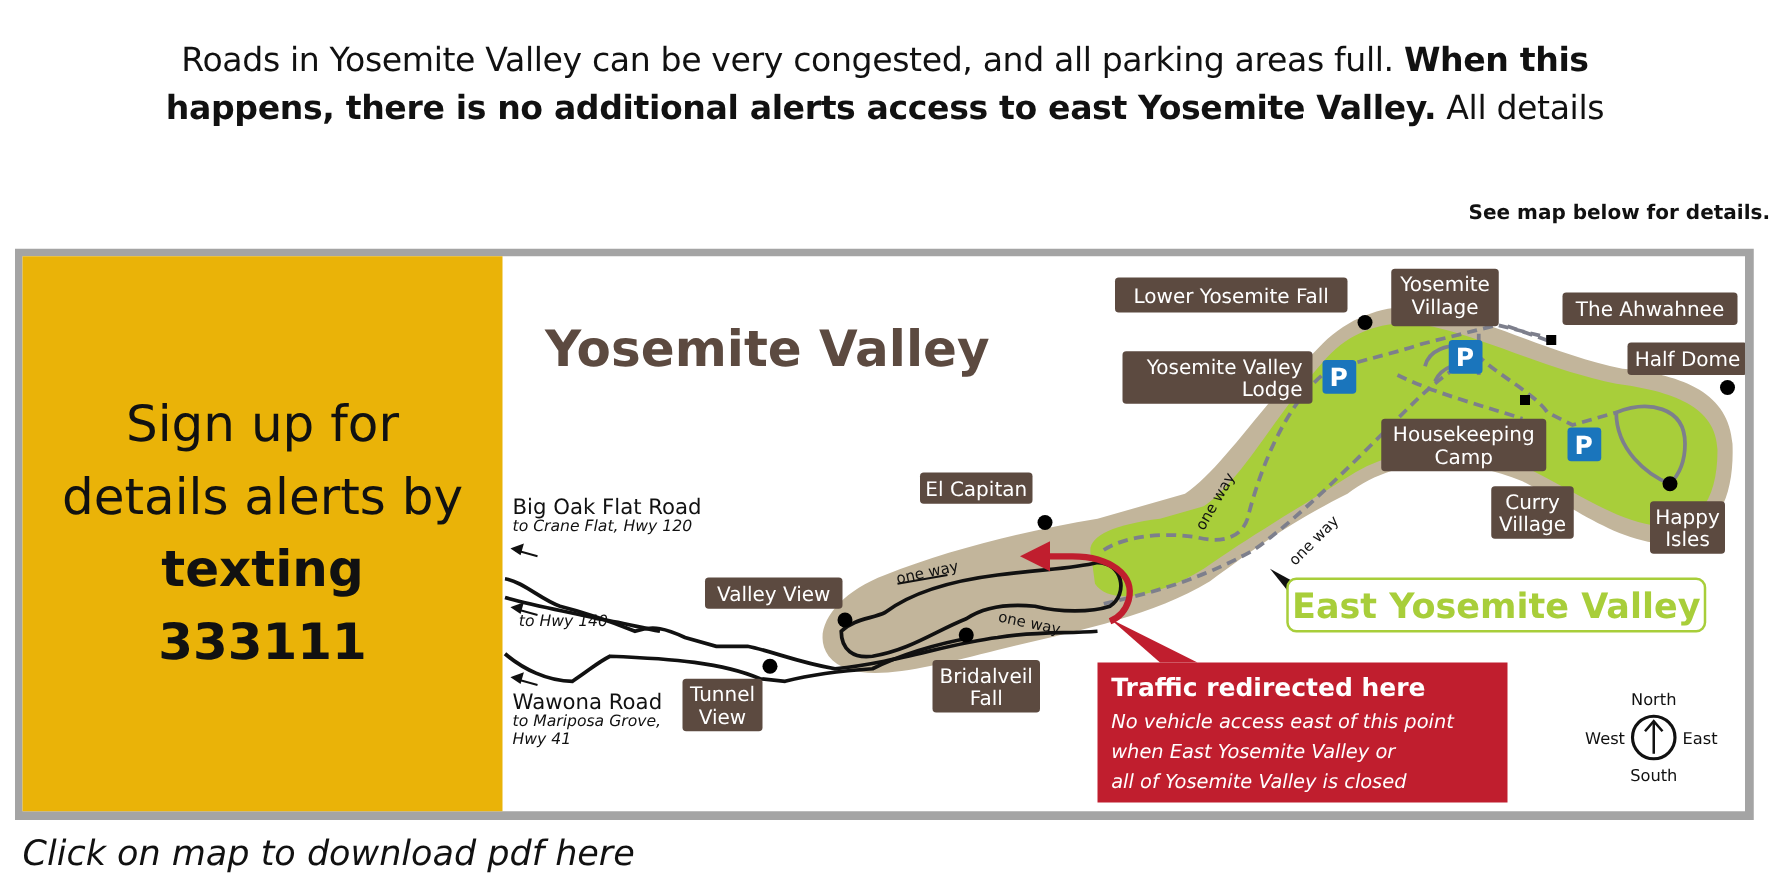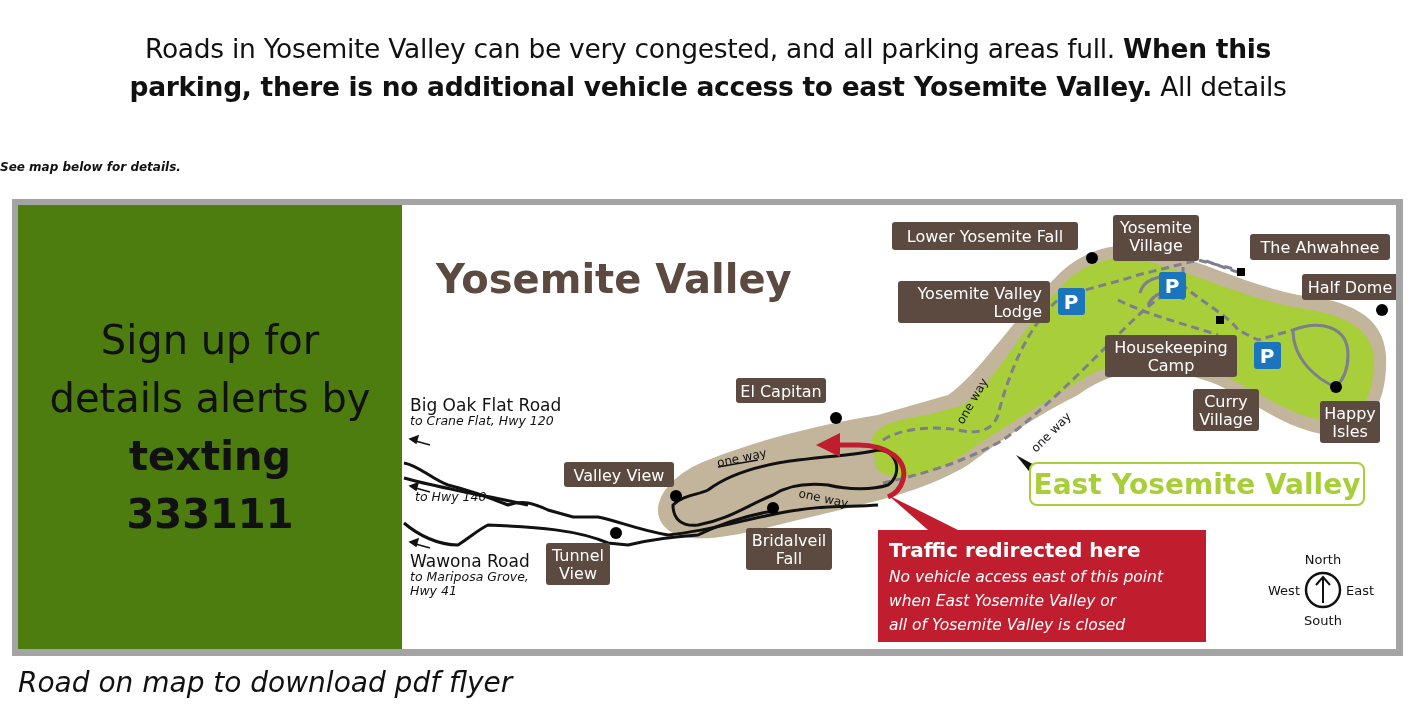--- a/index.html
+++ b/index.html
@@ -1,33 +1,33 @@
 <!DOCTYPE html>
 <html><head>
 <meta charset="utf-8">
 <style>
   html, body { margin:0; padding:0; background:#fff; }
   body { width:1416px; height:711px; position:relative; overflow:hidden; font-family:"DejaVu Sans", sans-serif; color:#111; }
   .intro { position:absolute; left:0; top:30px; width:1416px; text-align:center; font-size:26.5px; line-height:38px; letter-spacing:-0.3px; }
   .intro b { font-weight:bold; }
-  .see-map { position:absolute; left:0; top:160px; width:1416px; text-align:left; font-size:12px; font-style:italic; font-weight:bold; }
+  .see-map { position:absolute; left:0; top:160px; width:1416px; text-align:right; font-size:16px; font-weight:bold; }
   .frame { position:absolute; left:12px; top:199px; width:1391px; height:457px; background:#a4a4a4; cursor:pointer; }
   .frame-inner { position:absolute; left:6px; top:6px; width:1378px; height:444px; background:#fff; }
-  .signup { position:absolute; left:0; top:0; width:384px; height:444px; background:#4d7c0f; display:flex; flex-direction:column; justify-content:center; align-items:center; text-align:center; font-size:40px; line-height:58px; }
+  .signup { position:absolute; left:0; top:0; width:384px; height:444px; background:#eab308; display:flex; flex-direction:column; justify-content:center; align-items:center; text-align:center; font-size:40px; line-height:58px; }
   .signup .b { font-weight:bold;text-align:right; }
   .map { position:absolute; left:384px; top:0; width:994px; height:444px; }
   .caption { position:absolute; left:18px; top:666px; font-size:28px; font-style:italic; color:#111; }
   svg text { font-family:"DejaVu Sans", sans-serif; }
 </style>
 </head>
 <body>
 
 <div class="intro">
   <div><span>Roads in Yosemite Valley can be very congested, and all parking areas full. </span><b>When this</b></div>
-  <div><b>parking, there is no additional vehicle access to east Yosemite Valley.</b><span> All details</span></div>
+  <div><b>happens, there is no additional alerts access to east Yosemite Valley.</b><span> All details</span></div>
 </div>
 <div class="see-map">See map below for details.</div>
 
 <div class="frame">
   <div class="frame-inner">
     <div class="signup">
       <div>Sign up for</div>
       <div>details alerts by</div>
       <div class="b">texting</div>
       <div class="b">333111</div>
@@ -188,13 +188,13 @@
         <polyline points="1298,380 1305,372 1312,380" fill="none" stroke="#111" stroke-width="2"></polyline>
         <text x="1305" y="359" font-size="13" fill="#111" text-anchor="middle">North</text>
         <text x="1305" y="420" font-size="13" fill="#111" text-anchor="middle">South</text>
         <text x="1282" y="390" font-size="13" fill="#111" text-anchor="end">West</text>
         <text x="1328" y="390" font-size="13" fill="#111">East</text>
       </g>
     </svg>
   </div>
 </div>
 
-<div class="caption">Road on map to download pdf flyer</div>
+<div class="caption">Click on map to download pdf here</div>
 
 </body></html>

